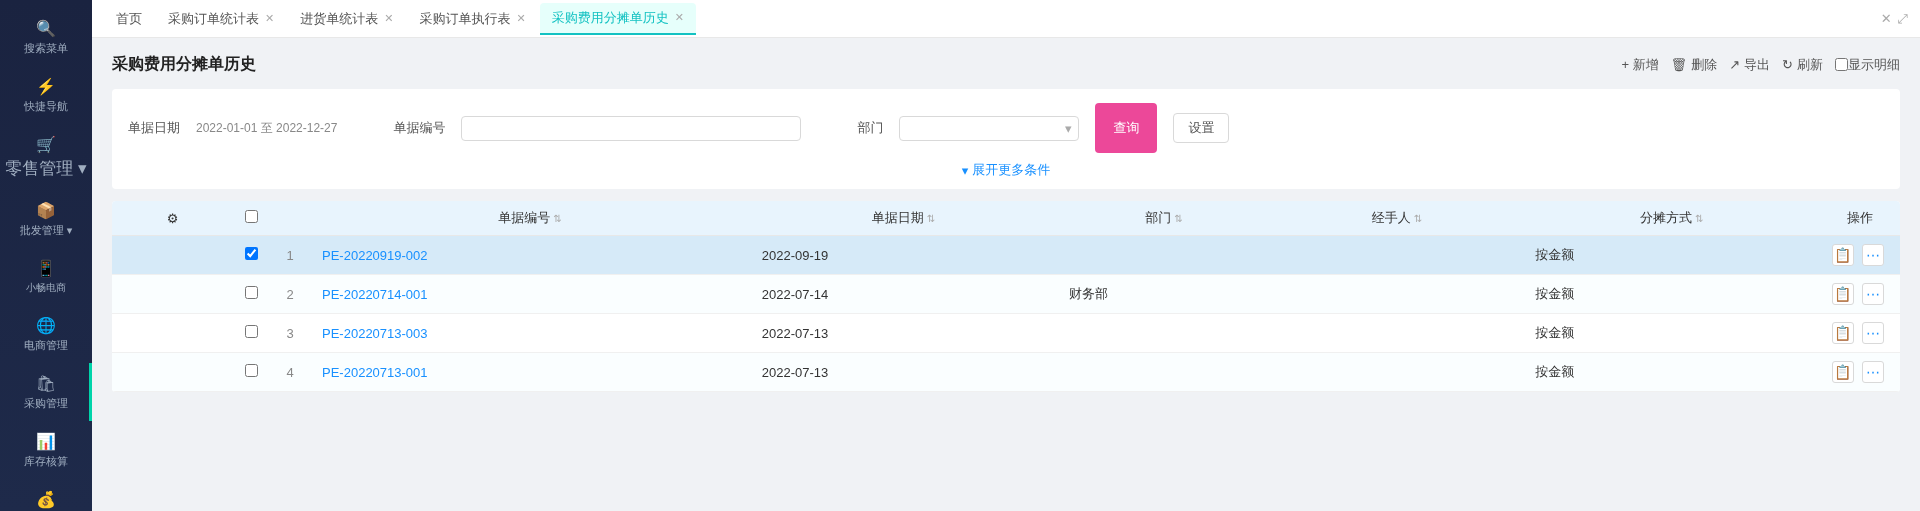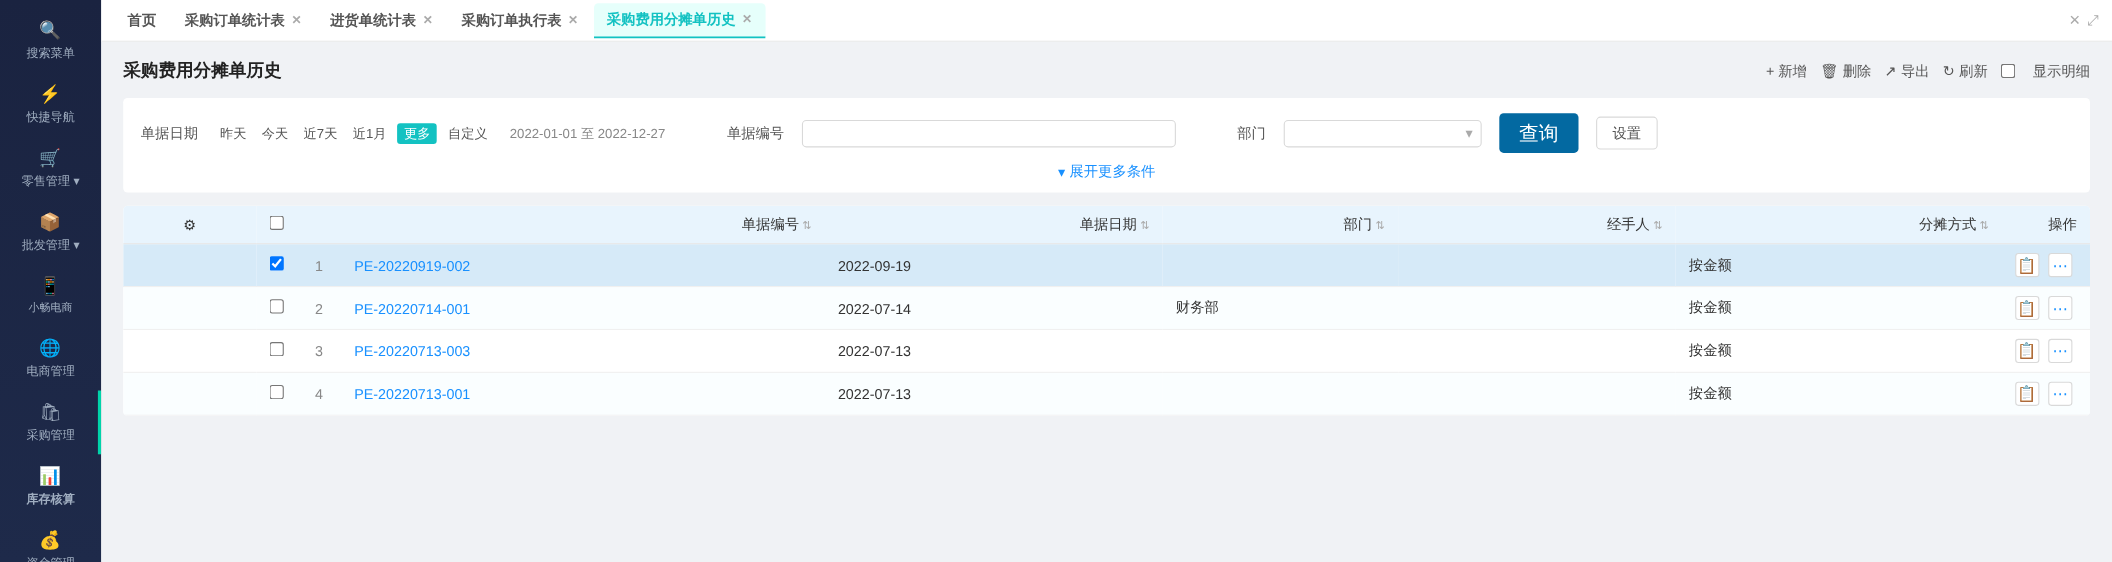--- a/index.html
+++ b/index.html
@@ -65,21 +65,20 @@
       display: flex;
       align-items: center;
       gap: 6px;
       padding: 0 12px;
       height: 32px;
       cursor: pointer;
       font-size: 13px;
       color: #555;
       border-radius: 4px 4px 0 0;
       white-space: nowrap;
-      font-weight: bold;
     }
     .tab.active-green {
       background: #e6fffb;
       color: #13c2c2;
       border-bottom: 2px solid #13c2c2;
     }
     .tab-close {
       color: #aaa;
       font-size: 11px;
       cursor: pointer;
@@ -123,21 +122,21 @@
       display: flex;
       align-items: center;
       gap: 4px;
       color: #555;
       cursor: pointer;
       font-size: 13px;
     }
     .checkbox-label {
       display: flex;
       align-items: center;
-      gap: 16px;
+      gap: 0;
       cursor: pointer;
       color: #555;
     }
 
     
     .filter-area {
       background: #fff;
       border-radius: 4px;
       padding: 14px 16px 10px;
       margin-bottom: 12px;
@@ -208,27 +207,27 @@
     .select-wrapper::after {
       content: '▾';
       position: absolute;
       right: 8px;
       top: 50%;
       transform: translateY(-50%);
       color: #aaa;
       pointer-events: none;
     }
     .query-btn {
-      background: #0369a1;
+      background: #ec4899;
       color: #fff;
       border: none;
       border-radius: 4px;
-      padding: 6px 18px;
-      cursor: pointer;
-      font-size: 18px;
+      padding: 16px 18px;
+      cursor: pointer;
+      font-size: 13px;
     }
     .settings-btn {
       border: 1px solid #d9d9d9;
       background: #fff;
       color: #555;
       border-radius: 4px;
       padding: 5px 14px;
       cursor: pointer;
       font-size: 13px;
     }
@@ -251,21 +250,21 @@
     }
     table {
       width: 100%;
       border-collapse: collapse;
     }
     thead tr {
       background: #e8f4fd;
     }
     th {
       padding: 8px 12px;
-      text-align: right;
+      text-align: center;
       font-weight: 500;
       color: #333;
       border-bottom: 1px solid #e8e8e8;
       white-space: nowrap;
       font-size: 13px;
     }
     td {
       padding: 8px 12px;
       color: #333;
       border-bottom: 1px solid #f0f0f0;
@@ -307,41 +306,41 @@
 <div class="sidebar-item">
       <span class="icon-placeholder">🔍</span>
       <span style="font-size:11px;">搜索菜单</span>
     </div>
     <div class="sidebar-item">
       <span class="icon-placeholder">⚡</span>
       <span style="font-size:11px;">快捷导航</span>
     </div>
     <div class="sidebar-item">
       <span class="icon-placeholder">🛒</span>
-      <span style="font-size:11px;">零售管理 ▾</span>
+      <span style="font-size:17px;">零售管理 ▾</span>
     </div>
     <div class="sidebar-item">
       <span class="icon-placeholder">📦</span>
       <span style="font-size:11px;">批发管理 ▾</span>
     </div>
     <div class="sidebar-item">
       <span class="icon-placeholder">📱</span>
       <span style="font-size:10px;">小畅电商</span>
     </div>
     <div class="sidebar-item">
       <span class="icon-placeholder">🌐</span>
       <span style="font-size:11px;">电商管理</span>
     </div>
     <div class="sidebar-item active-bar">
       <span class="icon-placeholder">🛍</span>
       <span style="font-size:11px;">采购管理</span>
     </div>
     <div class="sidebar-item">
       <span class="icon-placeholder">📊</span>
-      <span style="font-size:11px;font-weight:bold;">库存核算</span>
+      <span style="font-size:11px;">库存核算</span>
     </div>
     <div class="sidebar-item">
       <span class="icon-placeholder">💰</span>
       <span style="font-size:11px;">资金管理</span>
     </div>
   </div>
 
 <div class="main">
 
   <div class="tab-bar">
@@ -391,28 +390,20 @@
         <label class="checkbox-label">
           <input type="checkbox" style="">
           <span>显示明细</span>
         </label>
       </div>
     </div>
 
     <div class="filter-area">
       <div class="filter-row">
         <span class="filter-label">单据日期</span>
-        <div class="filter-shortcuts">
-          <span class="shortcut-btn">昨天</span>
-          <span class="shortcut-btn">今天</span>
-          <span class="shortcut-btn">近7天</span>
-          <span class="shortcut-btn">近1月</span>
-          <span class="shortcut-btn more">更多</span>
-          <span class="shortcut-btn">自定义</span>
-        </div>
         <div>
           <span class="date-range">2022-01-01 至 2022-12-27</span>
         </div>
         <span class="filter-label" style="margin-left:40px;">单据编号</span>
         <div class="filter-input-wrap">
           <input class="filter-input" type="text" placeholder="" style="">
         </div>
         <span class="filter-label" style="margin-left:40px;">部门</span>
         <div class="select-wrapper">
           <select class="dept-select">

